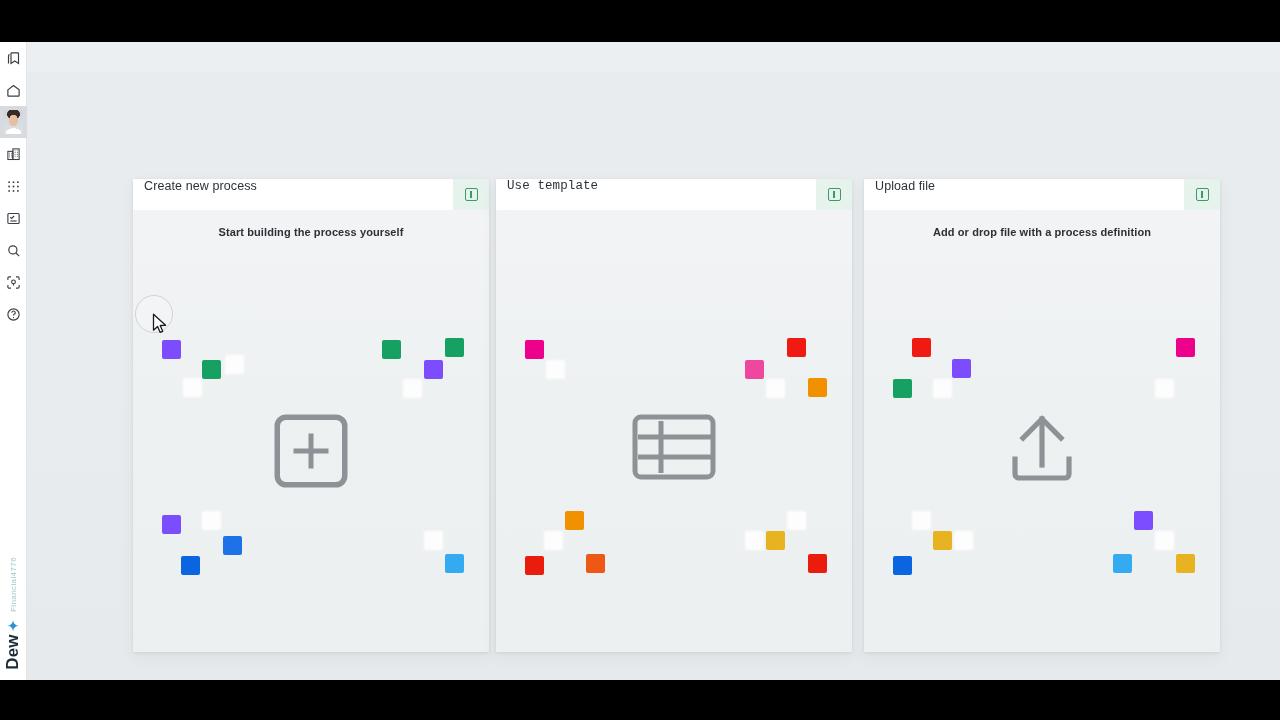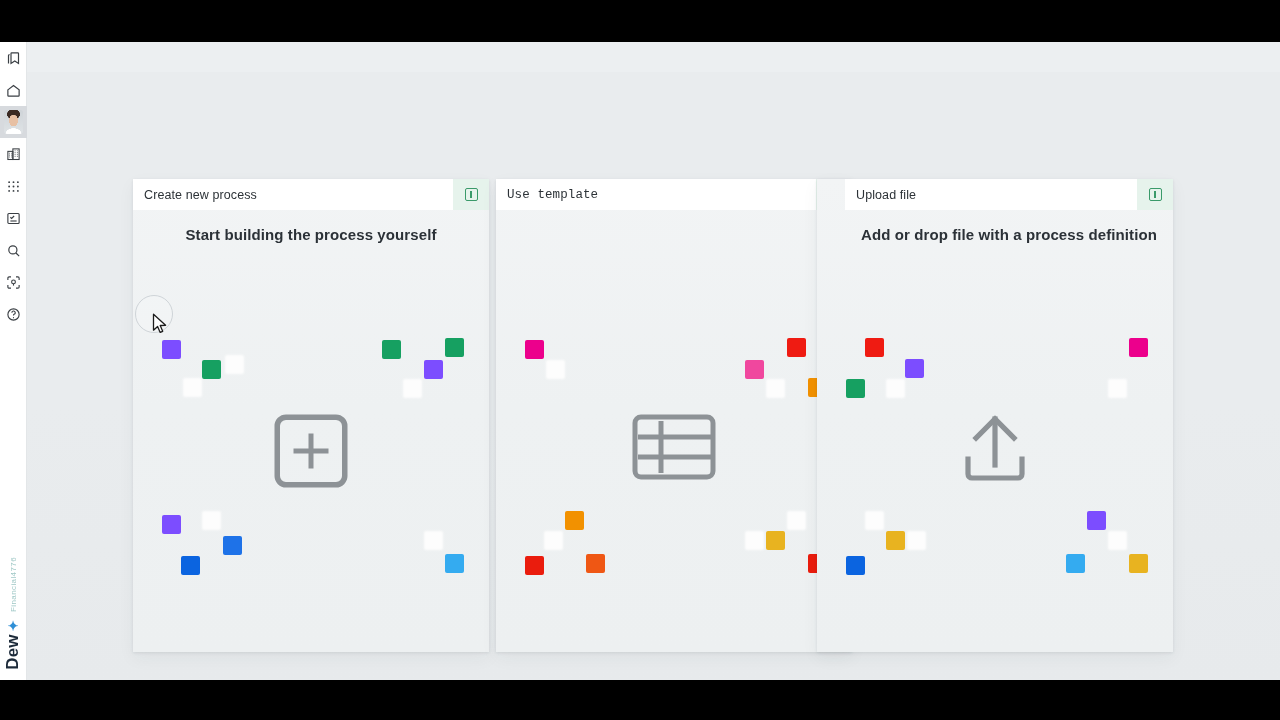--- a/index.html
+++ b/index.html
@@ -83,44 +83,44 @@
 
   
   .card {
     position: absolute; top: 107px; width: 356px; height: 473px;
     background: linear-gradient(180deg, #f2f4f5 0%, #eef1f2 48%, #edf0f1 100%);
     box-shadow: 0 1px 3px rgba(40,50,60,.10), 0 6px 16px rgba(40,50,60,.05);
     overflow: hidden;
   }
   #card-0 { left: 106px; }
   #card-1 { left: 469px; font-family: Liberation Mono, monospace; }
-  #card-2 { left: 790px; padding-left: 28px; }
+  #card-2 { left: 837px; }
 
   .card-head {
     position: relative; height: 31px; background: #ffffff;
-    display: flex; align-items: center;
+    display: flex; 
   }
   .card-title {
     padding-left: 11px; font-size: 12.5px; color: #2c3237; letter-spacing: .1px;
   }
   .info-btn {
     position: absolute; right: 0; top: 0; width: 36px; height: 31px;
     background: #e6f3ec; display: flex; align-items: center; justify-content: center;
   }
   .info-box {
     width: 13px; height: 13px; border: 1.4px solid #3a9a6a; border-radius: 2px;
     display: flex; align-items: center; justify-content: center;
   }
   .info-box i {
     display: block; width: 1.4px; height: 7px; background: #3a9a6a; font-style: normal;
   }
 
   .card-sub {
     margin-top: 16px; text-align: center;
-    font-size: 15px; font-weight: 700; color: #2b3137; letter-spacing: .1px;
+    font-size: 11px; font-weight: 700; color: #2b3137; letter-spacing: .1px;
   }
 
   
   .sq { position: absolute; width: 19px; height: 19px; border-radius: 2px; }
   .sq.white { background: #fdfdfd; filter: blur(1.1px); }
 
   
   .big-ico {
     position: absolute; left: 0; right: 0; top: 232px;
     display: flex; justify-content: center; color: #8d9296;

